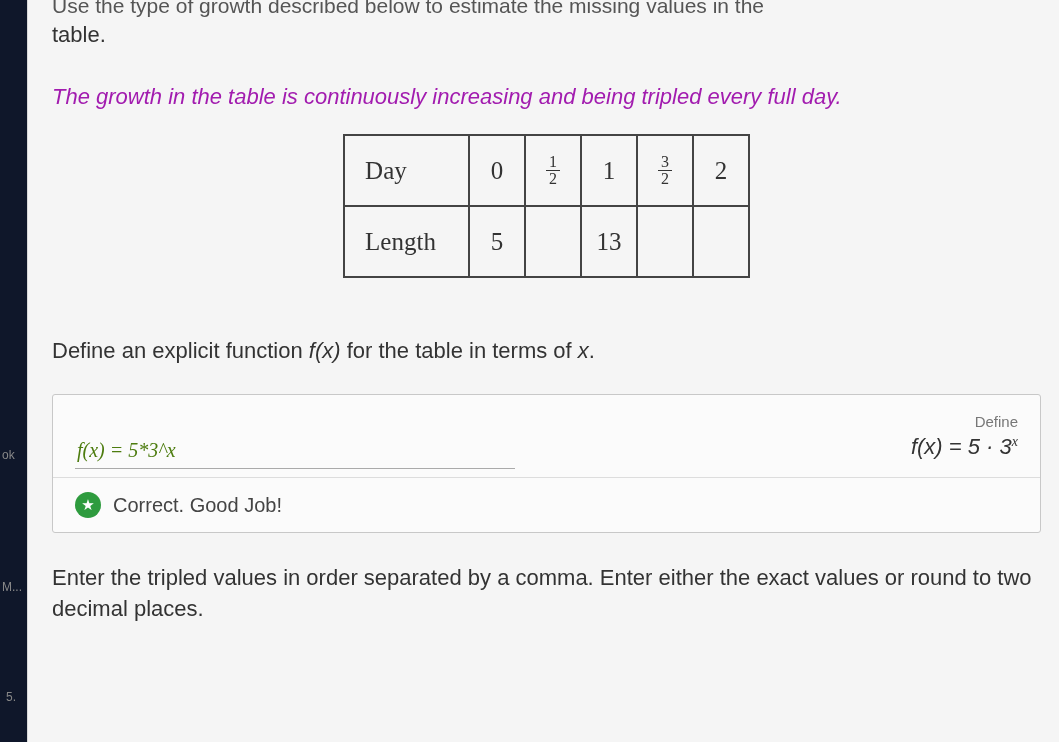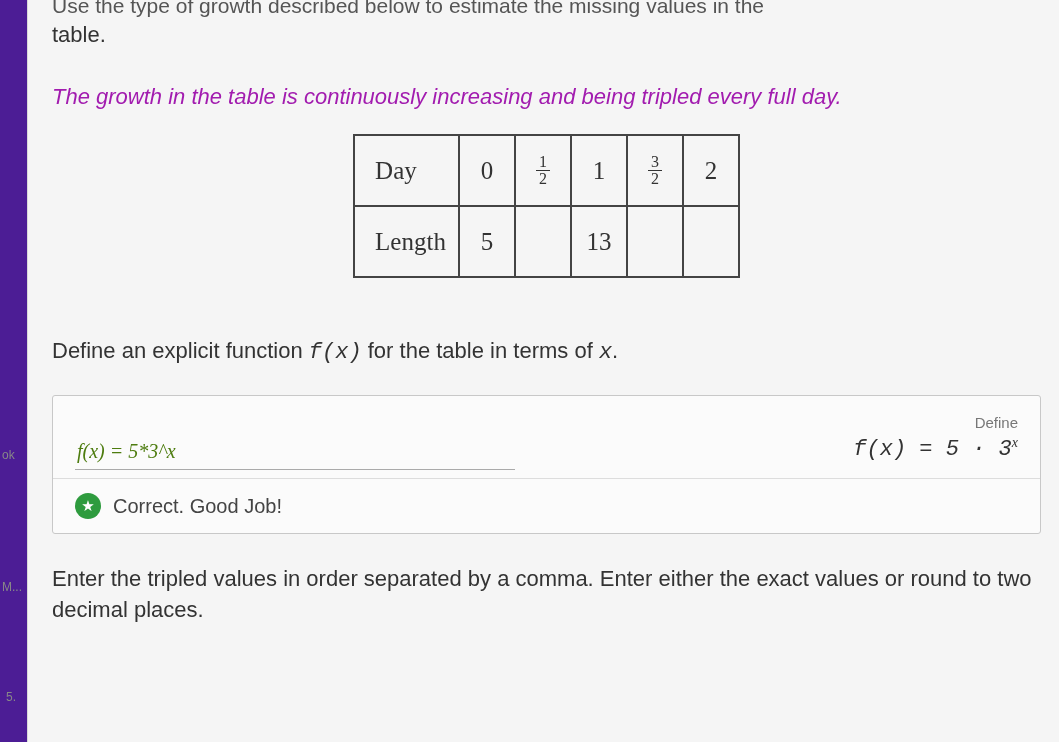--- a/index.html
+++ b/index.html
@@ -10,21 +10,21 @@
     height: 742px;
     overflow: hidden;
     position: relative;
   }
   .left-gutter {
     position: absolute;
     left: 0;
     top: 0;
     width: 28px;
     height: 100%;
-    background: #4c1d95;
+    background: #0f172a;
     border-right: 1px solid #d8d8d8;
   }
   .gutter-label {
     position: absolute;
     font-size: 12px;
     color: #888;
   }
   .gutter-ok { top: 448px; left: 2px; }
   .gutter-m { top: 580px; left: 2px; }
   .gutter-5 { top: 690px; left: 6px; }
@@ -64,38 +64,38 @@
     border: 2px solid #444;
     padding: 10px 14px;
     text-align: center;
     font-size: 25px;
     color: #333;
     min-width: 56px;
     height: 71px;
   }
   .data-table .rowlabel {
     padding-left: 20px;
-    padding-right: 12px;
+    padding-right: 32px;
     text-align: left;
   }
   .frac {
     display: inline-block;
     vertical-align: middle;
     text-align: center;
     font-size: 16px;
     line-height: 1;
   }
   .frac .n { display: block; border-bottom: 1.5px solid #333; padding: 0 3px; }
   .frac .d { display: block; padding: 0 3px; }
   .question {
     font-size: 22px;
     color: #333;
     margin-bottom: 30px;
   }
-  .mathit { font-family: Liberation Mono, monospace; font-style: italic; }
+  .mathit { font-family: Liberation Sans, sans-serif; font-style: italic; }
   .answer-box {
     border: 1px solid #c8c8c8;
     background: #fbfbfb;
     padding: 0;
     border-radius: 3px;
   }
   .ans-inner {
     display: flex;
     justify-content: space-between;
     align-items: flex-start;

